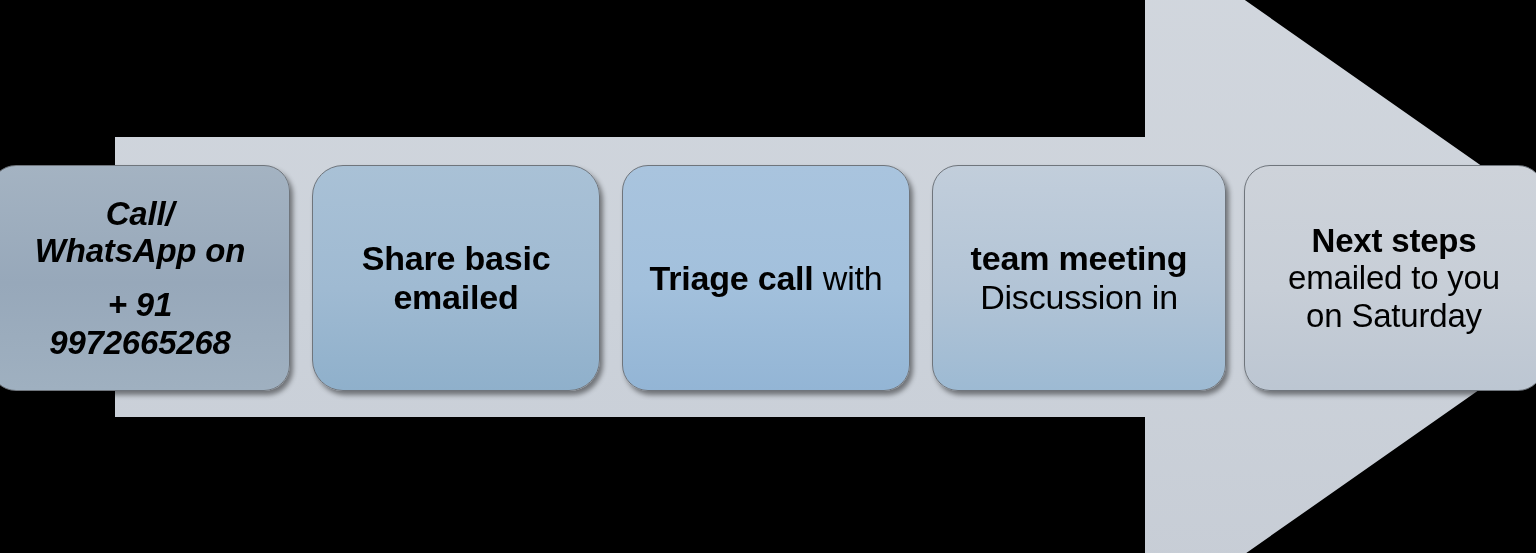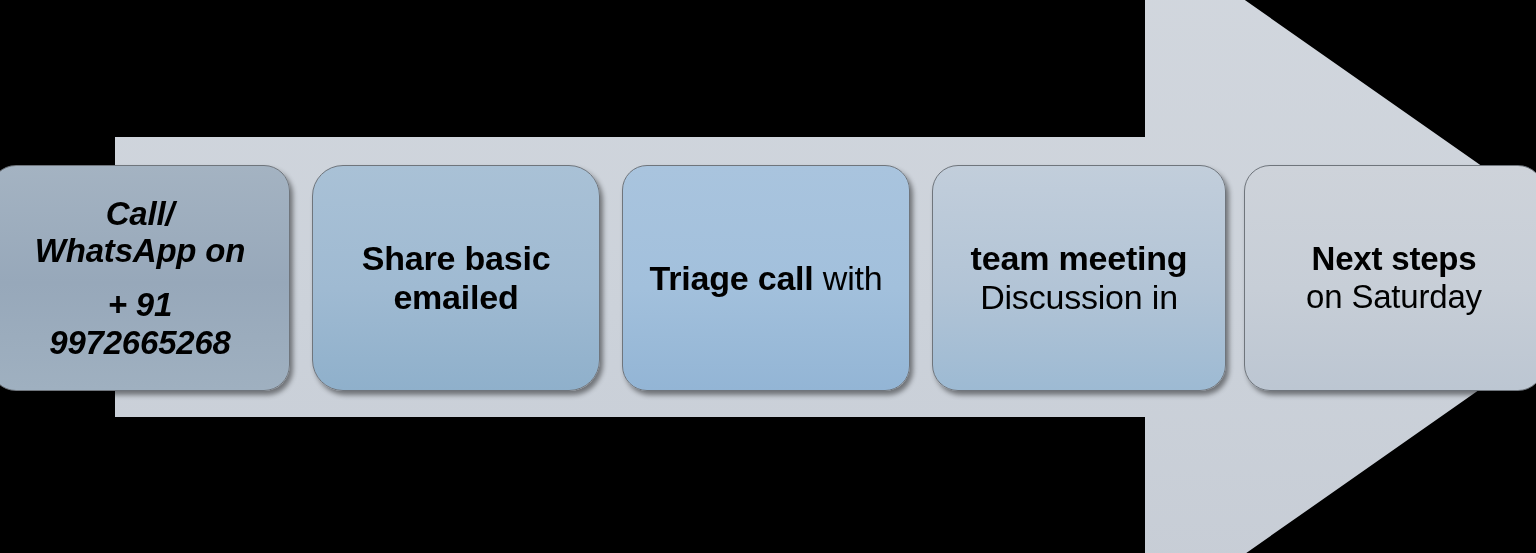--- a/index.html
+++ b/index.html
@@ -69,21 +69,21 @@
   
   #step-1 { left: -10px;   width: 300px; padding: 0 8px; }
   #step-2 { left: 312px;   width: 288px; padding: 0 14px; }
   #step-3 { left: 622px;   width: 288px; padding: 0 10px; }
   #step-4 { left: 932px;   width: 294px; padding: 0 10px; }
   #step-5 { left: 1244px;  width: 300px; padding: 0 12px; }
 
   
   #step-1 { background: linear-gradient(180deg, #a4b3c2 0%, #97a8ba 52%, #9fb0c0 100%); }
   #step-2 { background: linear-gradient(180deg, #a9c1d6 0%, #9fbad2 55%, #8fb0cb 100%); border-radius: 31px; }
-  #step-3 { background: linear-gradient(180deg, #a9c4de 0%, #a2c0dc 55%, #93b5d5 100%); border-radius: 25px; }
+  #step-3 { background: linear-gradient(180deg, #a9c4de 0%, #a2c0dc 55%, #93b5d5 100%); }
   #step-4 { background: linear-gradient(180deg, #c2cedb 0%, #b2c4d6 55%, #9dbad3 100%); }
   #step-5 { background: linear-gradient(180deg, #ced3da 0%, #c7ced7 55%, #bcc6d2 100%); }
 
   
   #step-1 .step-line { font-size: 33px; font-style: italic; }
   #step-1 .gap       { height: 16px; }
   #step-2 .step-line { font-size: 34px; }
   #step-3 .step-line { font-size: 34px; }
   #step-4 .step-line { font-size: 34px; }
   #step-5 .step-line { font-size: 33px; }
@@ -130,17 +130,18 @@
       <span class="step-line"><span class="bold">Triage call</span><span class="normal"> with</span></span>
     </div>
 
     <div class="step-box" id="step-4">
       <span class="step-line bold">team meeting</span>
       <span class="step-line normal">Discussion in</span>
     </div>
 
     <div class="step-box" id="step-5">
       <span class="step-line bold">Next steps</span>
+      <span class="step-line normal">emailed to you</span>
       <span class="step-line normal">on Saturday</span>
     </div>
 
   </div>
 </div>
 
 </body></html>

